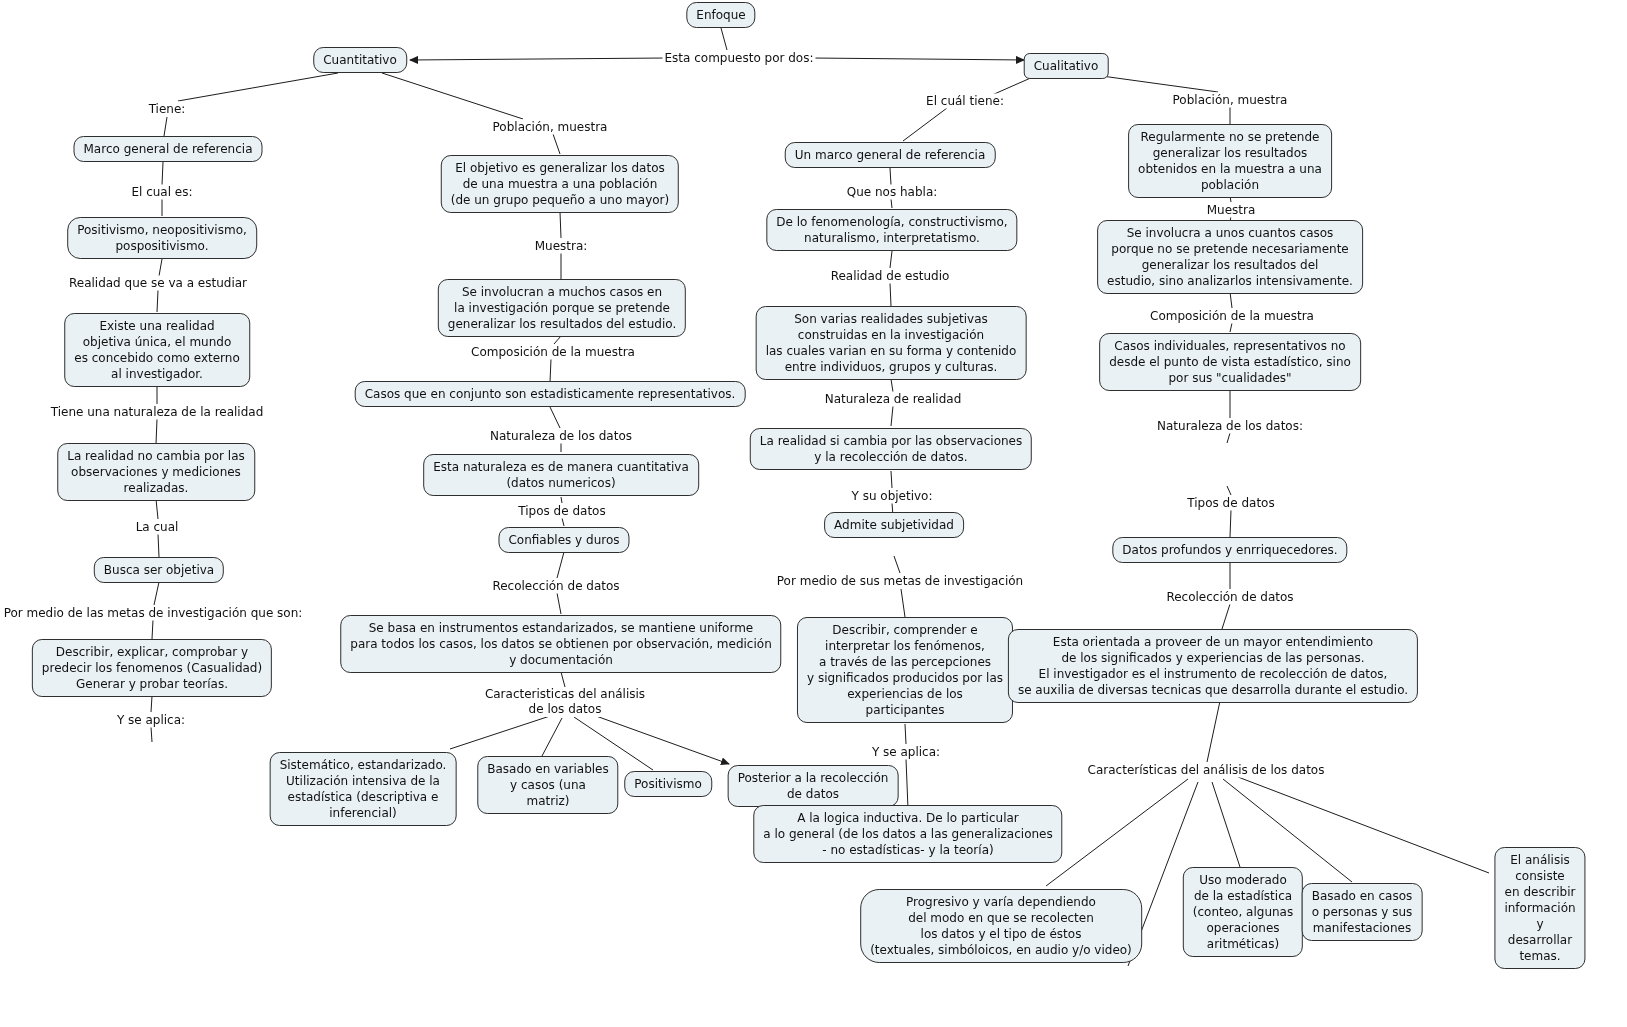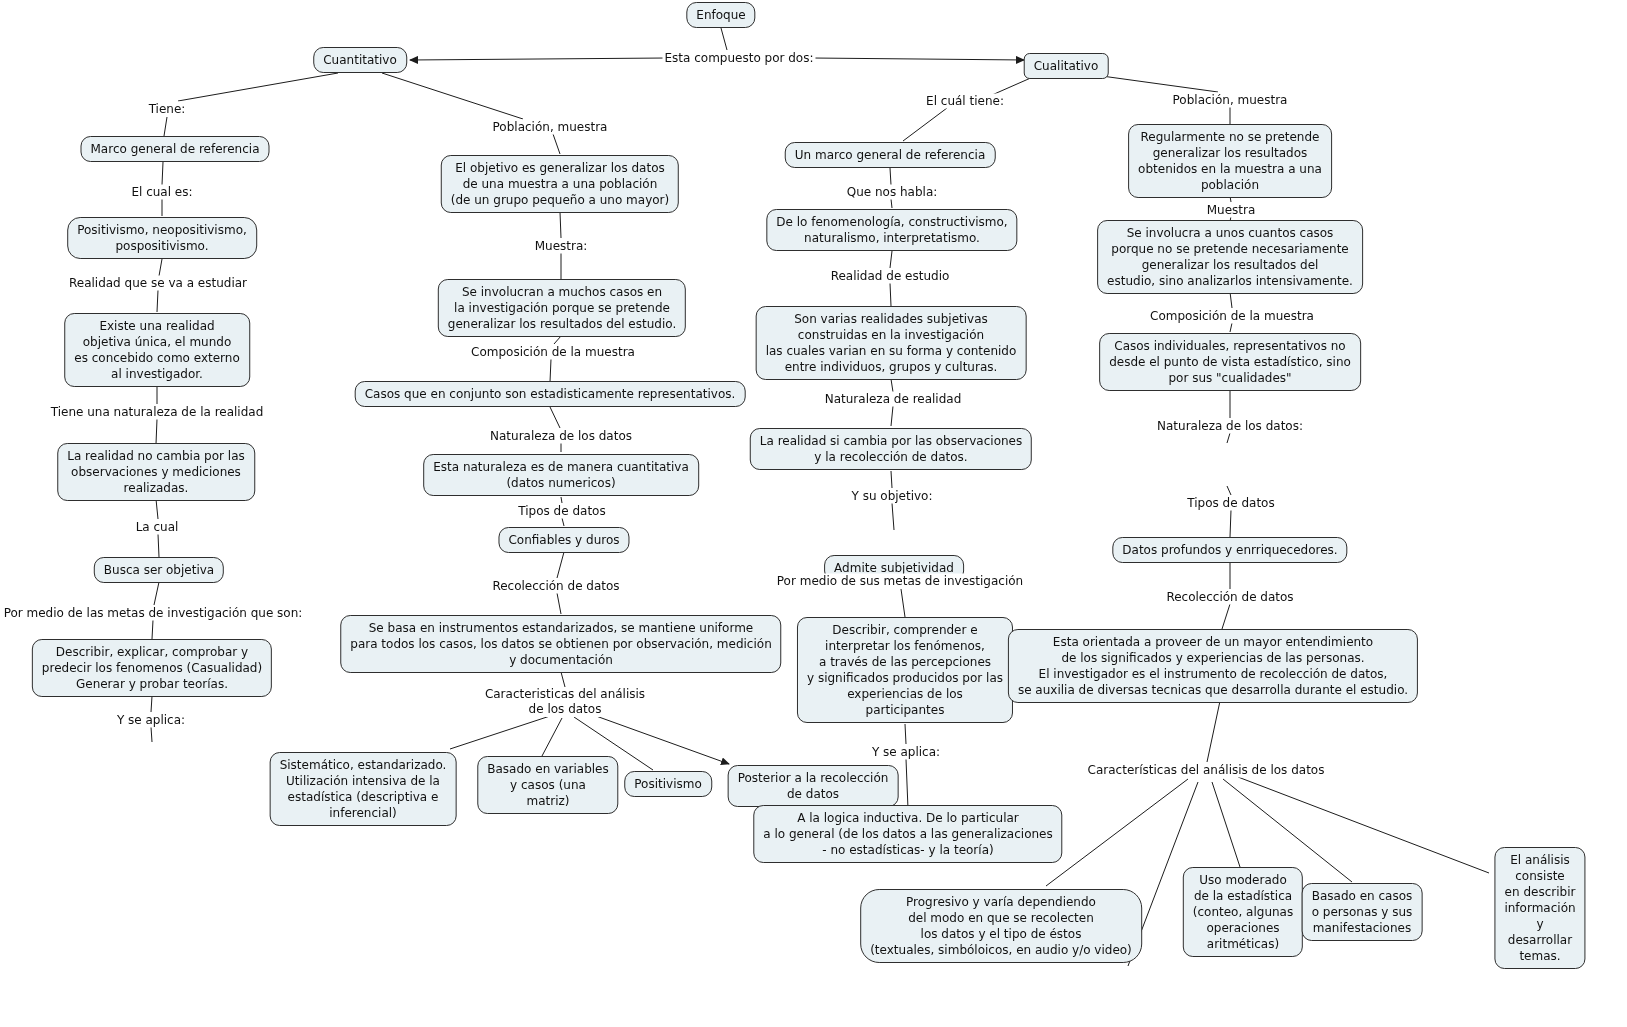--- a/index.html
+++ b/index.html
@@ -106,21 +106,21 @@
       <line x1="1212" y1="782" x2="1240" y2="867"></line>
       <line x1="1223" y1="779" x2="1352" y2="882"></line>
       <line x1="1238" y1="777" x2="1489" y2="873"></line>
     </svg>
 
 <div class="node box" style="left: 721px; top: 15px;">Enfoque</div>
     <div class="node box" style="left: 360px; top: 60px;">Cuantitativo</div>
     <div class="node box" style="left: 1066px; top: 66px; border-radius: 6px;">Cualitativo</div>
     <div class="node label" style="left: 739px; top: 58px;">Esta compuesto por dos:</div>
     <div class="node label" style="left: 167px; top: 109px;">Tiene:</div>
-    <div class="node box" style="left: 175px; top: 149px;">Marco general de referencia</div>
+    <div class="node box" style="left: 168px; top: 149px;">Marco general de referencia</div>
     <div class="node label" style="left: 162px; top: 192px;">El cual es:</div>
     <div class="node box" style="left: 162px; top: 238px; border-radius: 13px;">Positivismo, neopositivismo,
 pospositivismo.</div>
     <div class="node label" style="left: 158px; top: 283px;">Realidad que se va a estudiar</div>
     <div class="node box" style="left: 157px; top: 350px;">Existe una realidad
 objetiva única, el mundo
 es concebido como externo
 al investigador.</div>
     <div class="node label" style="left: 157px; top: 412px;">Tiene una naturaleza de la realidad</div>
     <div class="node box" style="left: 156px; top: 472px;">La realidad no cambia por las
@@ -171,21 +171,21 @@
 naturalismo, interpretatismo.</div>
     <div class="node label" style="left: 890px; top: 276px;">Realidad de estudio</div>
     <div class="node box" style="left: 891px; top: 343px;">Son varias realidades subjetivas
 construidas en la investigación
 las cuales varian en su forma y contenido
 entre individuos, grupos y culturas.</div>
     <div class="node label" style="left: 893px; top: 399px;">Naturaleza de realidad</div>
     <div class="node box" style="left: 891px; top: 449px;">La realidad si cambia por las observaciones
 y la recolección de datos.</div>
     <div class="node label" style="left: 892px; top: 496px;">Y su objetivo:</div>
-    <div class="node box" style="left: 894px; top: 568px;">Admite subjetividad</div>
+    <div class="node box" style="left: 894px; top: 525px;">Admite subjetividad</div>
     <div class="node label" style="left: 900px; top: 581px;">Por medio de sus metas de investigación</div>
     <div class="node box" style="left: 905px; top: 670px;">Describir, comprender e
 interpretar los fenómenos,
 a través de las percepciones
 y significados producidos por las
 experiencias de los
 participantes</div>
     <div class="node label" style="left: 906px; top: 752px;">Y se aplica:</div>
     <div class="node box" style="left: 908px; top: 834px;">A la logica inductiva. De lo particular
 a lo general (de los datos a las generalizaciones

